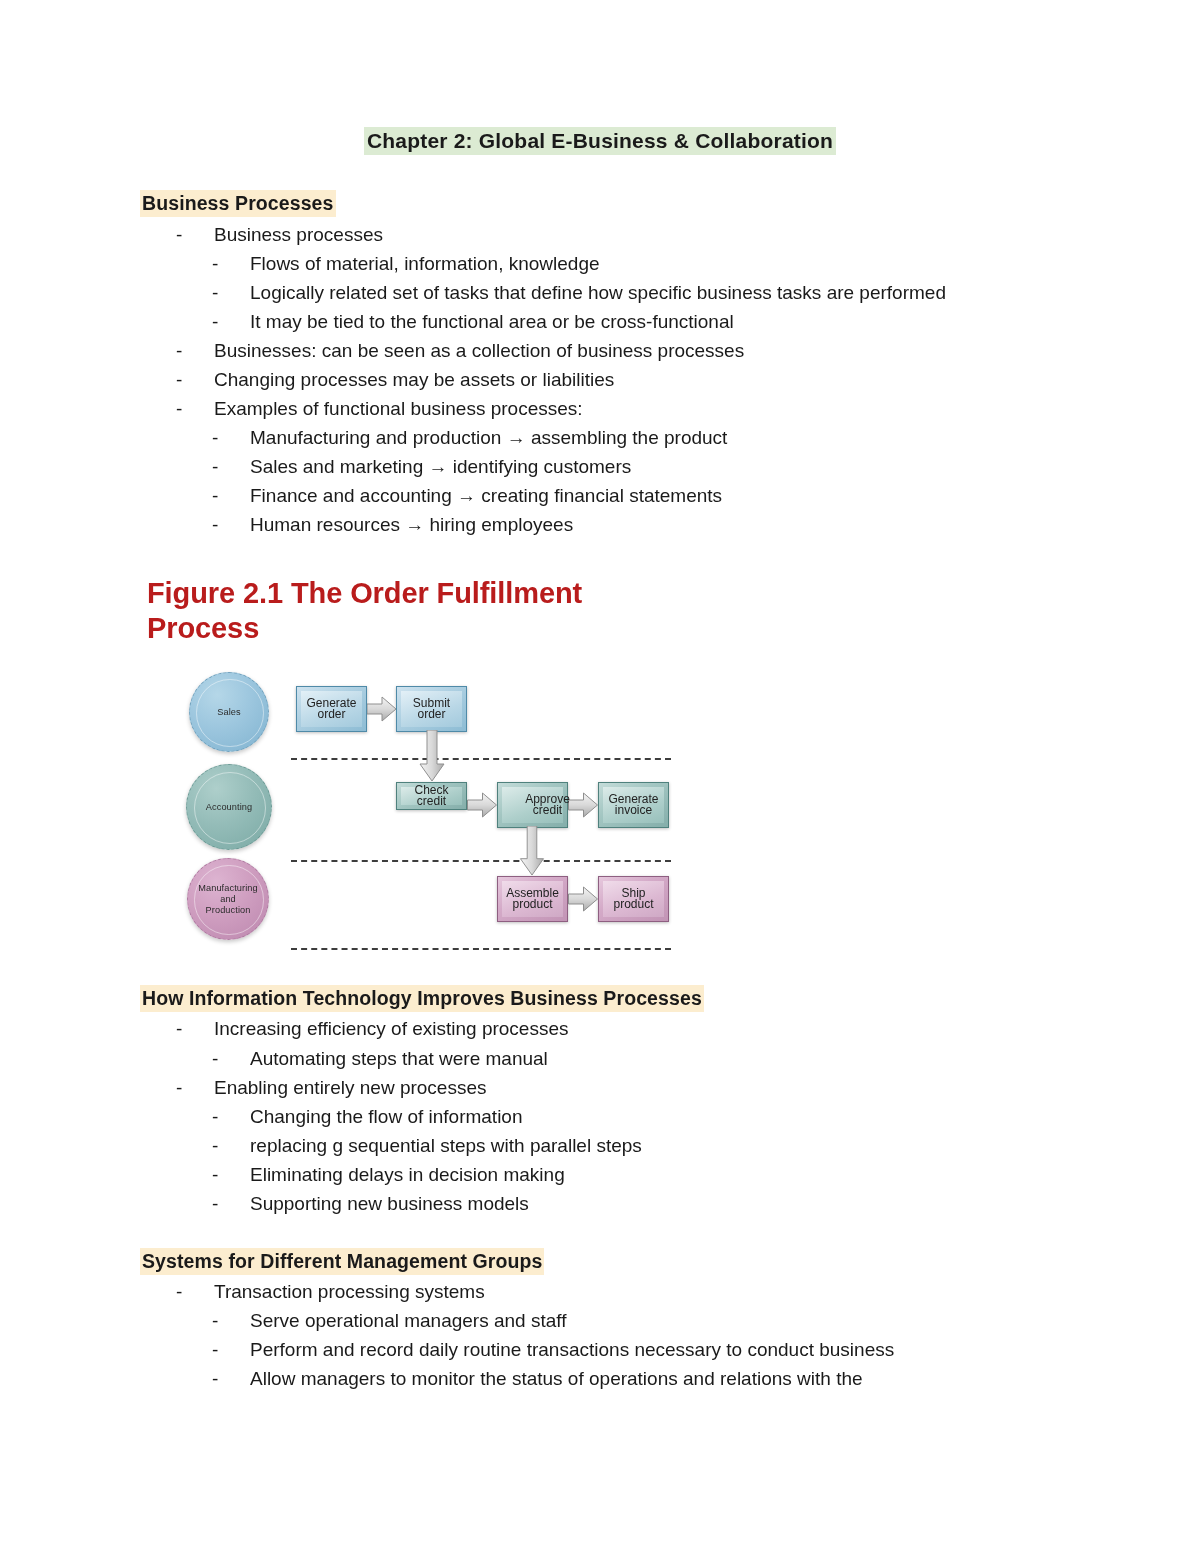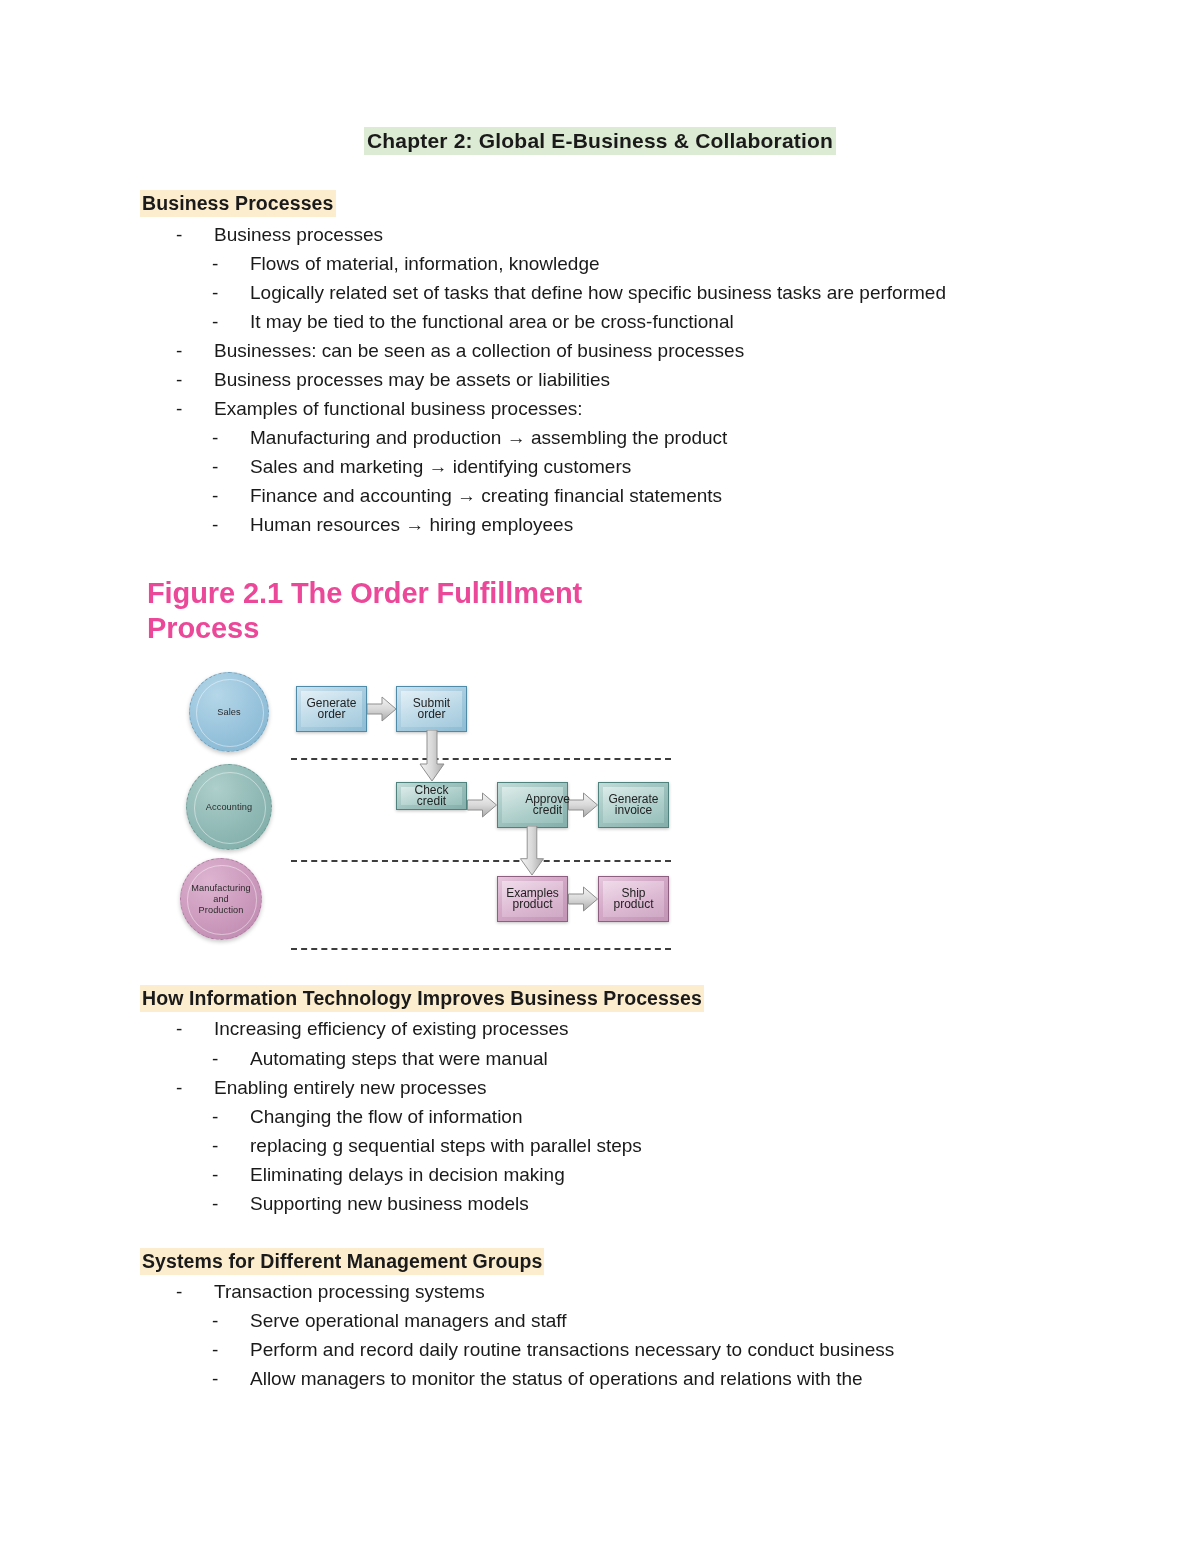--- a/index.html
+++ b/index.html
@@ -74,21 +74,21 @@
     text-align: left;
   }
   li.bullet > .txt { display: block; }
 
   
   .figure-wrap {
     margin-top: 36px;
     margin-left: 7px;
   }
   .figure-title {
-    color: #ec4899;
+    color: #b91c1c;
     font-weight: bold;
     font-size: 29px;
     line-height: 35px;
     margin: 0 0 14px 0;
     max-width: 480px;
     letter-spacing: -0.1px;
   }
   .diagram {
     position: relative;
     width: 530px;
@@ -215,21 +215,21 @@
       <span class="txt">It may be tied to the functional area or be cross-functional</span>
     </li>
   </ul>
   <ul class="lvl1">
     <li class="bullet">
       <span class="dash">-</span>
       <span class="txt">Businesses: can be seen as a collection of business processes</span>
     </li>
     <li class="bullet">
       <span class="dash">-</span>
-      <span class="txt">Business processes may be assets or liabilities</span>
+      <span class="txt">Changing processes may be assets or liabilities</span>
     </li>
     <li class="bullet">
       <span class="dash">-</span>
       <span class="txt">Examples of functional business processes:</span>
     </li>
   </ul>
   <ul class="lvl2">
     <li class="bullet">
       <span class="dash">-</span>
       <span class="txt">Manufacturing and production → assembling the product</span>
@@ -260,21 +260,21 @@
       <div class="role-circle c-sales" style="left:28px; top:12px; width:78px; height:78px;">
         <span class="inner"></span>
         <span class="lbl">Sales</span>
       </div>
 
       <div class="role-circle c-acct" style="left:25px; top:104px; width:84px; height:84px;">
         <span class="inner"></span>
         <span class="lbl">Accounting</span>
       </div>
 
-      <div class="role-circle c-mfg" style="left:19px; top:198px; width:80px; height:80px;">
+      <div class="role-circle c-mfg" style="left:26px; top:198px; width:80px; height:80px;">
         <span class="inner"></span>
         <span class="lbl">
           <span>Manufacturing</span><br>
           <span>and</span><br>
           <span>Production</span>
         </span>
       </div>
 
       <div class="pbox b-blue" style="left:135px; top:26px; width:71px; height:46px;">
         <span class="face"></span>
@@ -356,21 +356,21 @@
 
       <div class="arrow-v" style="left:358px; top:166px;">
         <svg width="26" height="50" viewBox="0 0 26 52">
           <polygon points="8,0 18,0 18,34 25,34 13,51 1,34 8,34" fill="url(#agrad2)" stroke="#8f8f8f" stroke-width="1"></polygon>
         </svg>
       </div>
 
       <div class="pbox b-pink" style="left:336px; top:216px; width:71px; height:46px;">
         <span class="face"></span>
         <span class="lbl">
-          <span>Examples</span><br>
+          <span>Assemble</span><br>
           <span>product</span>
         </span>
       </div>
 
       <div class="pbox b-pink" style="left:437px; top:216px; width:71px; height:46px;">
         <span class="face"></span>
         <span class="lbl">
           <span>Ship</span><br>
           <span>product</span>
         </span>

